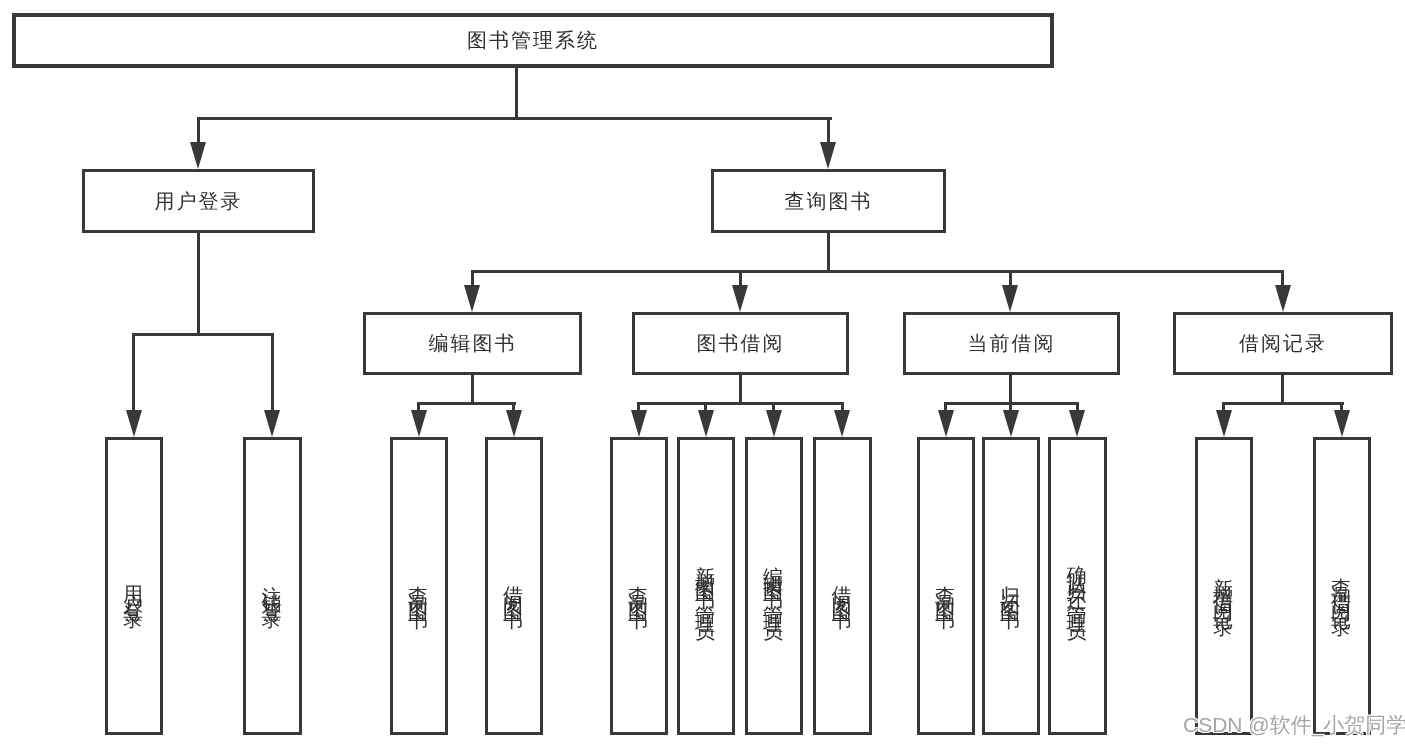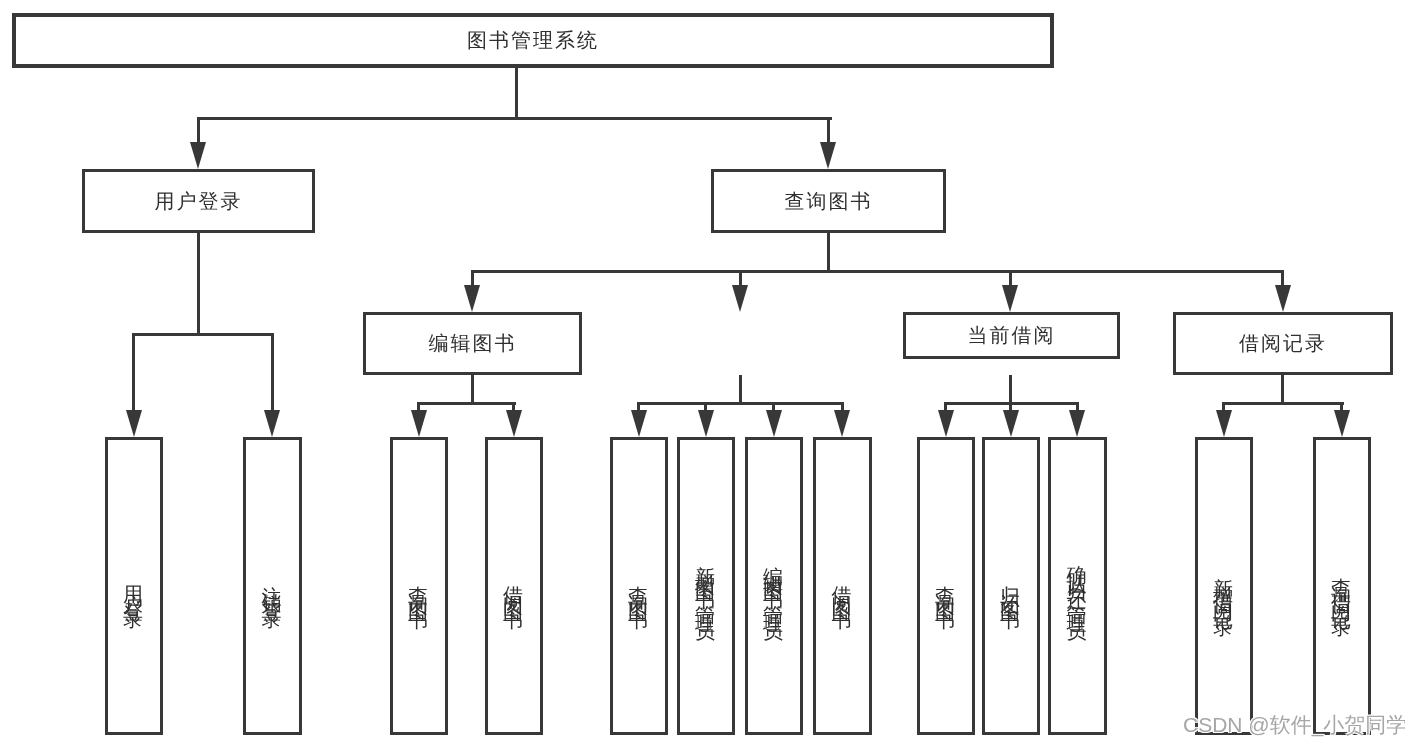--- a/index.html
+++ b/index.html
@@ -111,21 +111,24 @@
   <div class="vl" style="left:1009px; top:270px; height:18px;"></div>
   <div class="vl" style="left:1281px; top:270px; height:18px;"></div>
   <div class="arr" style="left:464px;  top:285px;"></div>
   <div class="arr" style="left:732px;  top:285px;"></div>
   <div class="arr" style="left:1002px; top:285px;"></div>
   <div class="arr" style="left:1275px; top:285px;"></div>
 
   <div class="box" style="left:363px;  top:312px; width:219px; height:63px;">
     <span>编辑图书</span>
   </div>
-  <div class="box" style="left:903px;  top:312px; width:217px; height:47px;text-align:right;">
+  <div class="box" style="left:632px;  top:312px; width:217px; height:63px;">
+    <span>图书借阅</span>
+  </div>
+  <div class="box" style="left:903px;  top:312px; width:217px; height:63px;text-align:right;">
     <span>当前借阅</span>
   </div>
   <div class="box" style="left:1173px; top:312px; width:220px; height:63px;">
     <span>借阅记录</span>
   </div>
 
   <div class="vl" style="left:471px; top:375px; height:30px;"></div>
   <div class="hl" style="left:417px; top:402px; width:99px;"></div>
   <div class="vl" style="left:417px; top:402px; height:11px;"></div>
   <div class="vl" style="left:512px; top:402px; height:11px;"></div>

